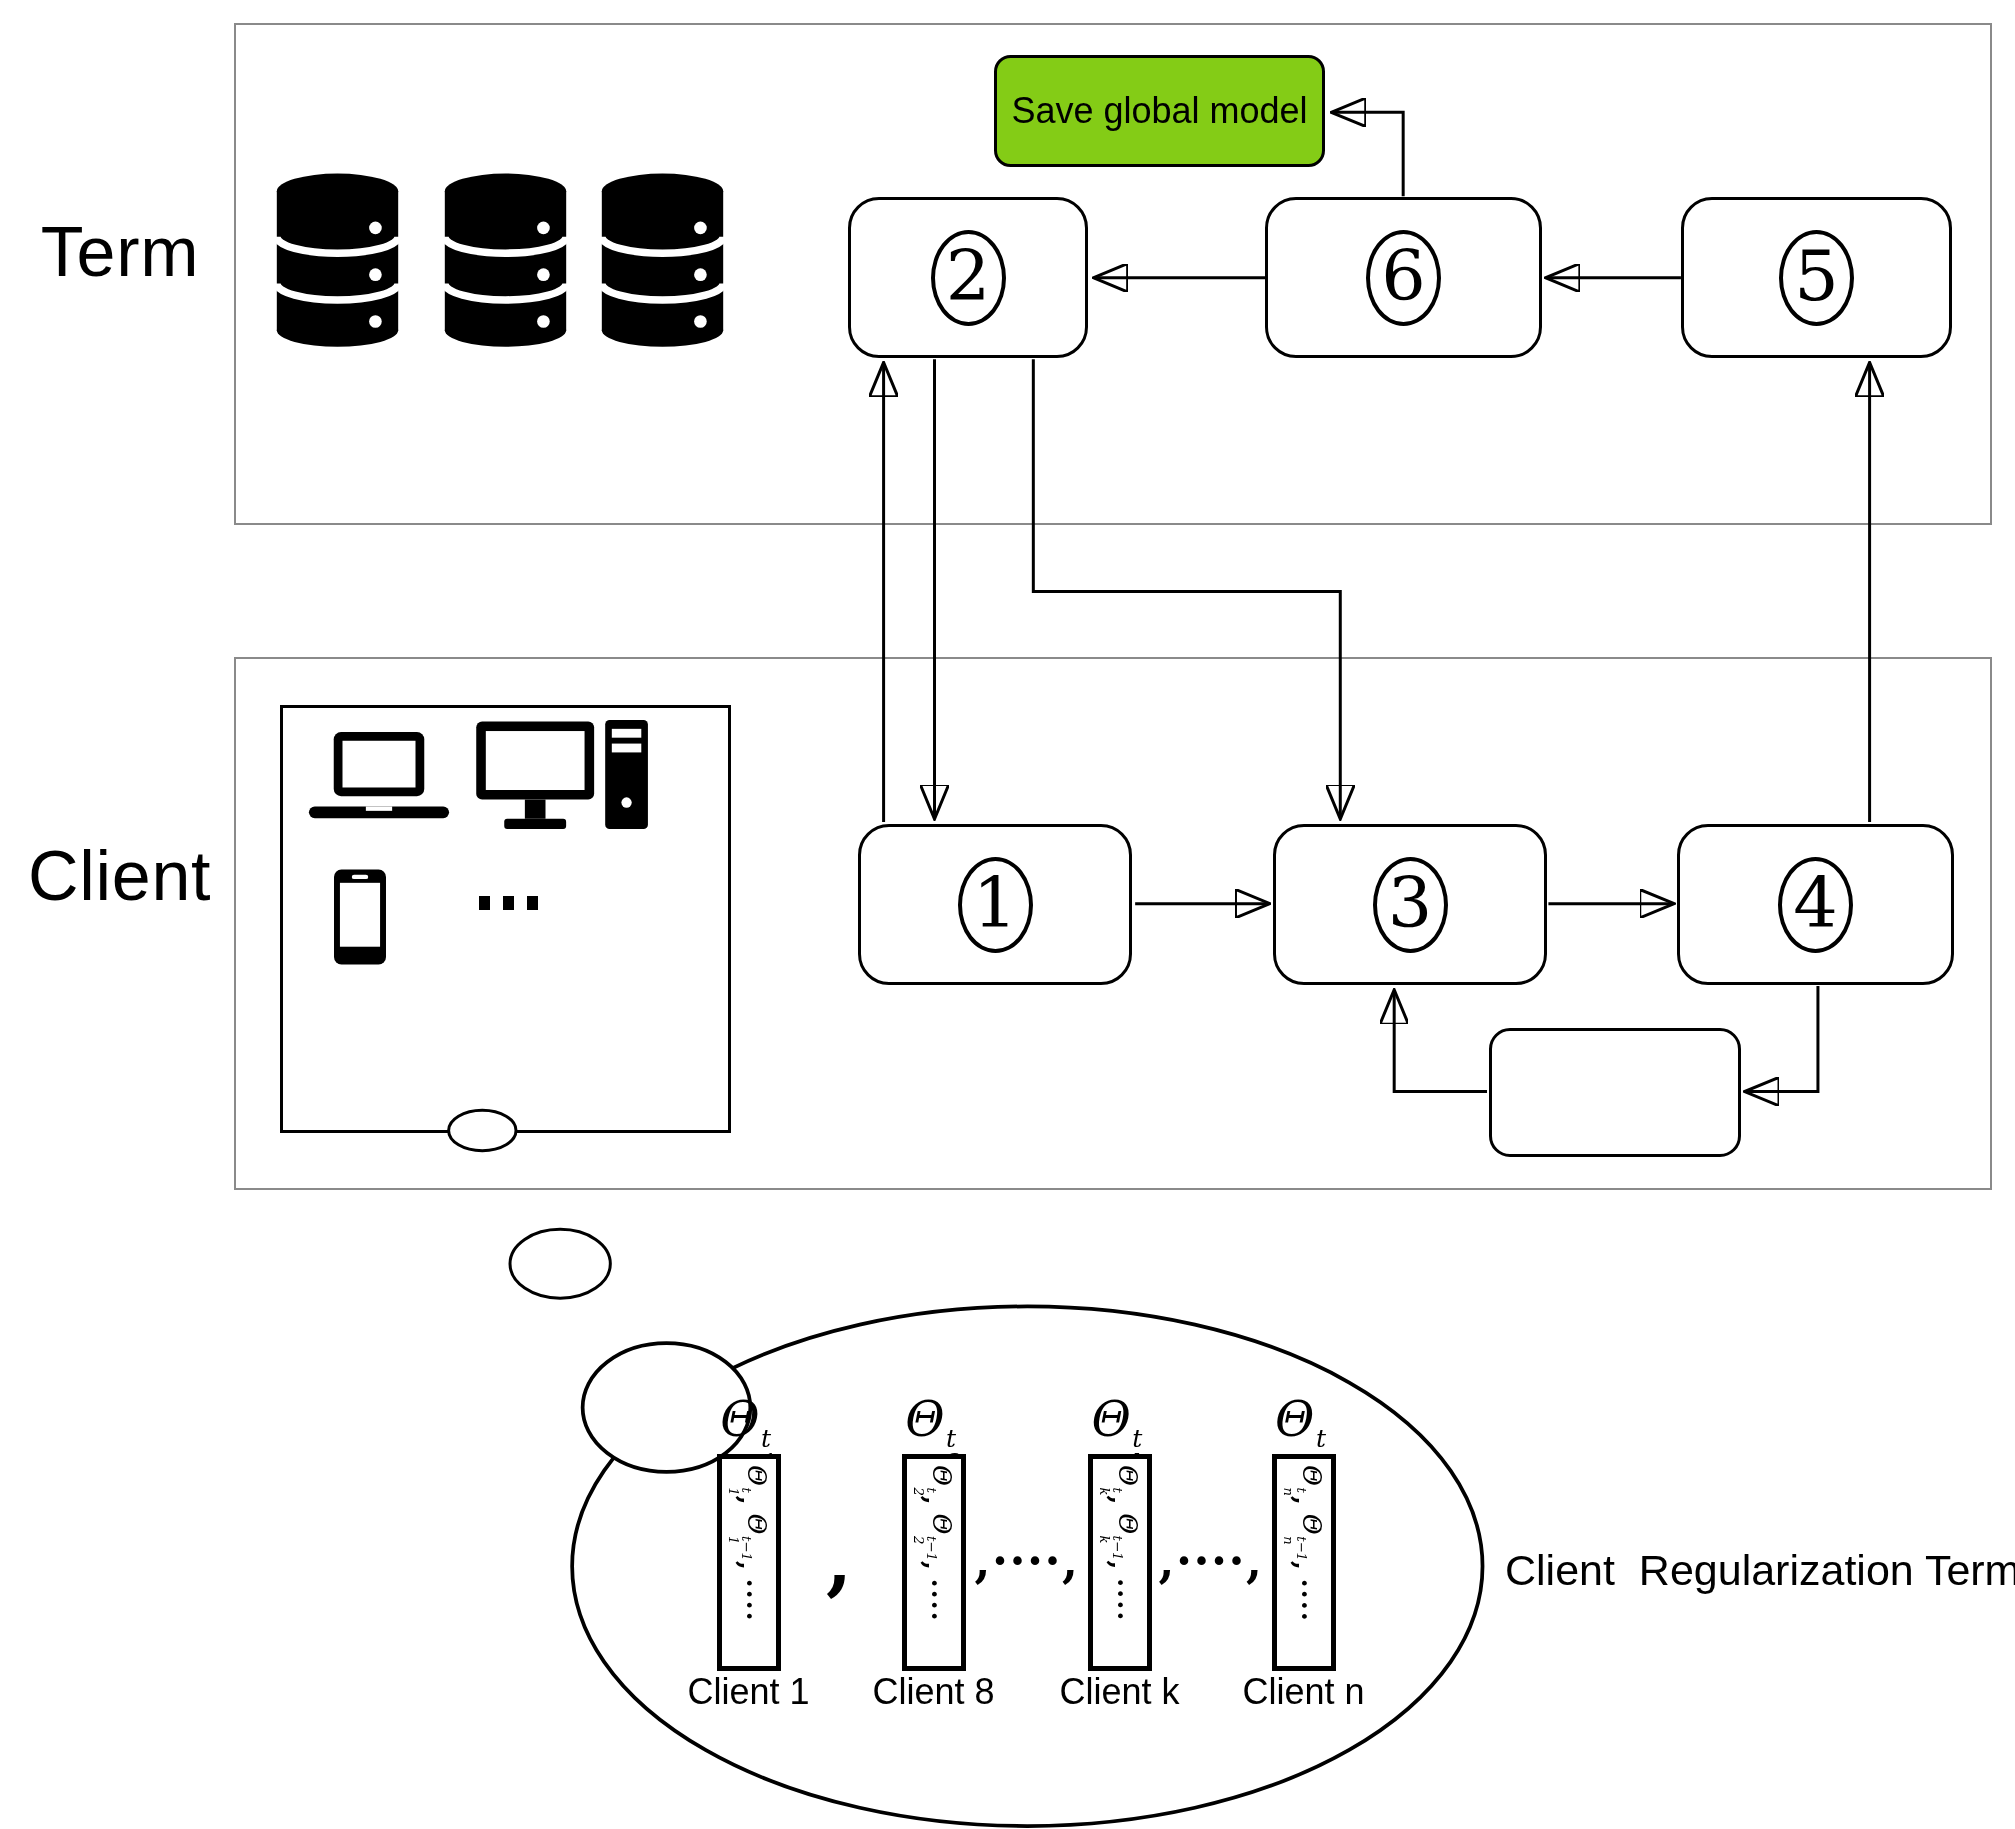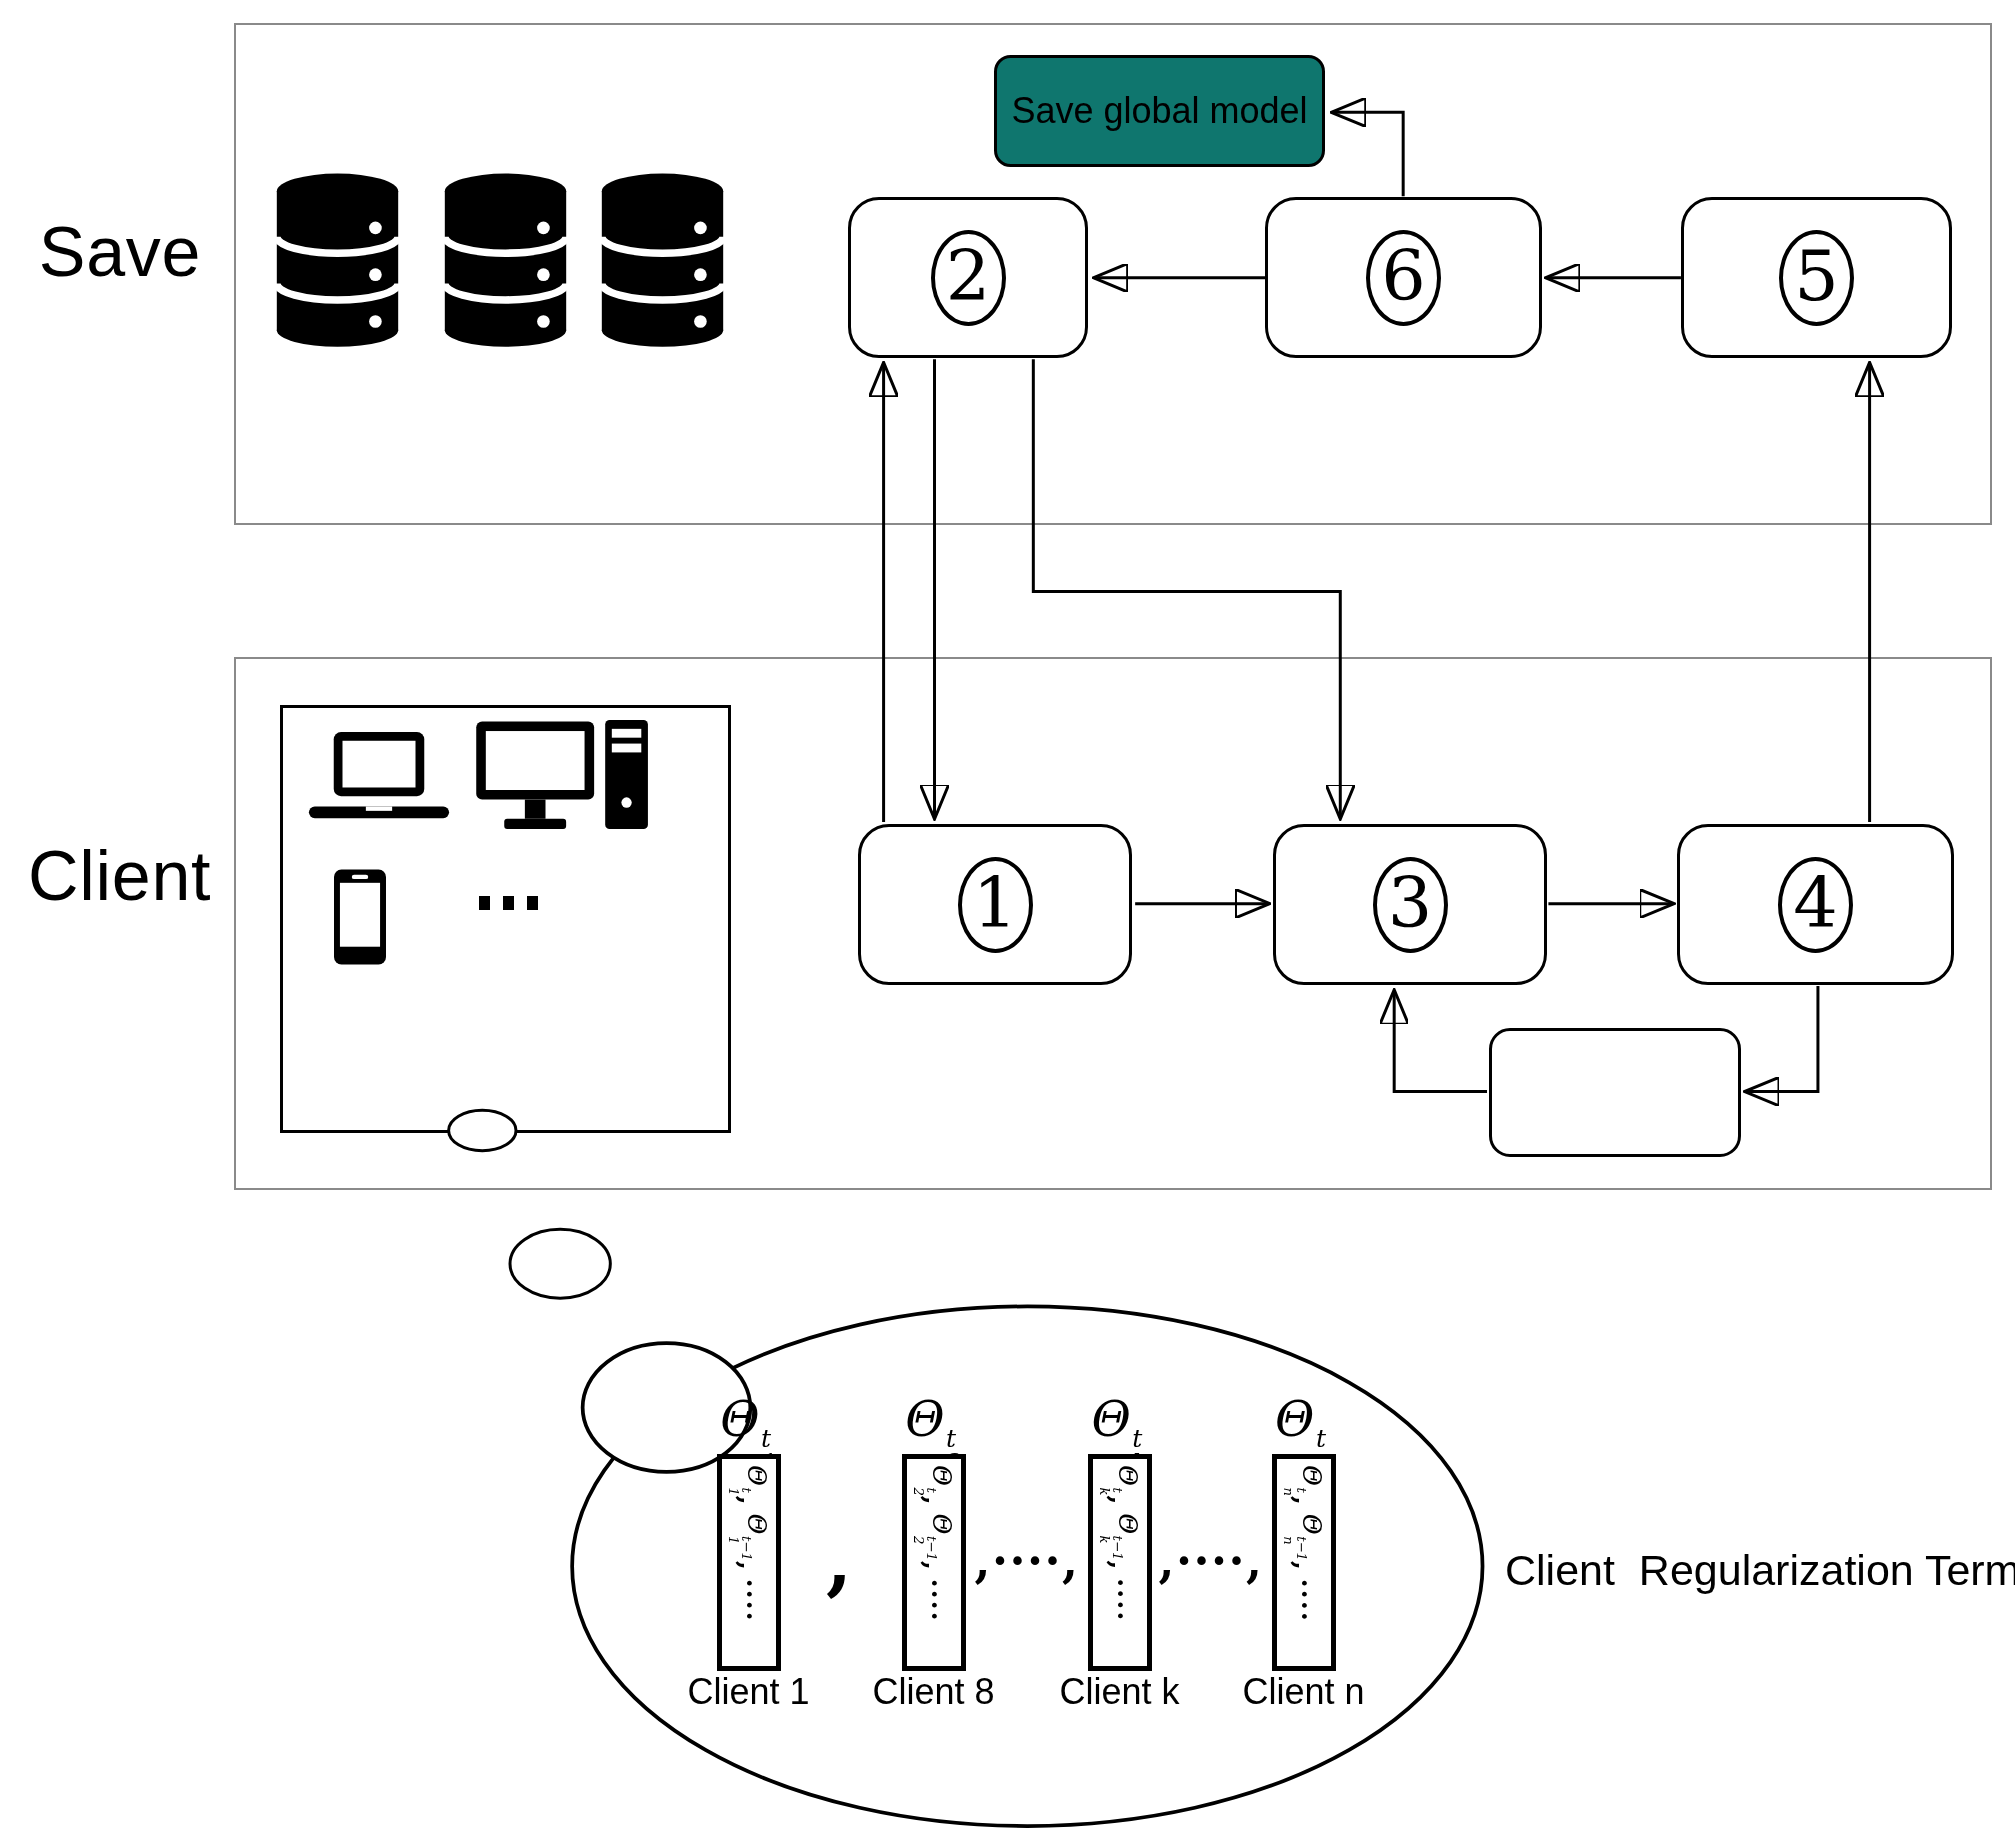--- a/index.html
+++ b/index.html
@@ -29,21 +29,21 @@
            display:flex;align-items:center;justify-content:center;
            font-family:"DejaVu Serif", serif;font-size:70px;line-height:1;padding-bottom:3px;box-sizing:border-box;}
   #step2{left:848px;top:197px;width:240px;}
   #step6{left:1265px;top:197px;width:277px;}
   #step5{left:1681px;top:197px;width:271px;}
   #step1{left:858px;top:824px;width:274px;}
   #step3{left:1273px;top:824px;width:274px;}
   #step4{left:1677px;top:824px;width:277px;}
 
   #save-box{position:absolute;z-index:10;left:994px;top:55px;width:331px;height:112px;
-            border:3px solid #000;border-radius:16.5px;background:#0f766e;display:flex;align-items:center;
+            border:3px solid #000;border-radius:16.5px;background:#84cc16;display:flex;align-items:center;
             justify-content:center;font-size:36px;box-sizing:border-box;}
   #blank-box{position:absolute;z-index:10;left:1489px;top:1028px;width:252px;height:129px;
              border:3.7px solid #000;border-radius:21px;background:#fff;box-sizing:border-box;}
 
   .icon{position:absolute;z-index:10;}
   #db1{left:274px;top:171px;}
   #db2{left:442px;top:171px;}
   #db3{left:599px;top:171px;}
   #laptop{left:306px;top:730px;}
   #desktop{left:476px;top:720px;}
@@ -99,21 +99,21 @@
     <path d="M1180,1098 V486" marker-end="url(#arr)"></path>
     <path d="M1248,480 V1092" marker-end="url(#arr)"></path>
     <path d="M1380,480 V790 H1790 V1092" marker-end="url(#arr)"></path>
     <path d="M1516,1207 H1694" marker-end="url(#arr)"></path>
     <path d="M2068,1207 H2234" marker-end="url(#arr)"></path>
     <path d="M2497,1098 V486" marker-end="url(#arr)"></path>
     <path d="M2428,1317 V1458 H2332" marker-end="url(#arr)"></path>
     <path d="M1986,1458 H1862 V1324" marker-end="url(#arr)"></path>
   </svg>
 
-  <div class="lbl region-label" id="server-label">Save</div>
+  <div class="lbl region-label" id="server-label">Term</div>
   <div class="lbl region-label" id="client-label">Client</div>
 
   <svg class="icon" id="db1" width="127" height="177" viewBox="0 0 100 140">
     <ellipse cx="50" cy="16" rx="48" ry="14"></ellipse>
     <rect x="2" y="16" width="96" height="110"></rect>
     <ellipse cx="50" cy="126" rx="48" ry="13"></ellipse>
     <path d="M2,52 a48,13 0 0 0 96,0" fill="none" stroke="#fff" stroke-width="6"></path>
     <path d="M2,89 a48,13 0 0 0 96,0" fill="none" stroke="#fff" stroke-width="6"></path>
     <circle cx="80" cy="45" r="5" fill="#fff"></circle>
     <circle cx="80" cy="82" r="5" fill="#fff"></circle>

